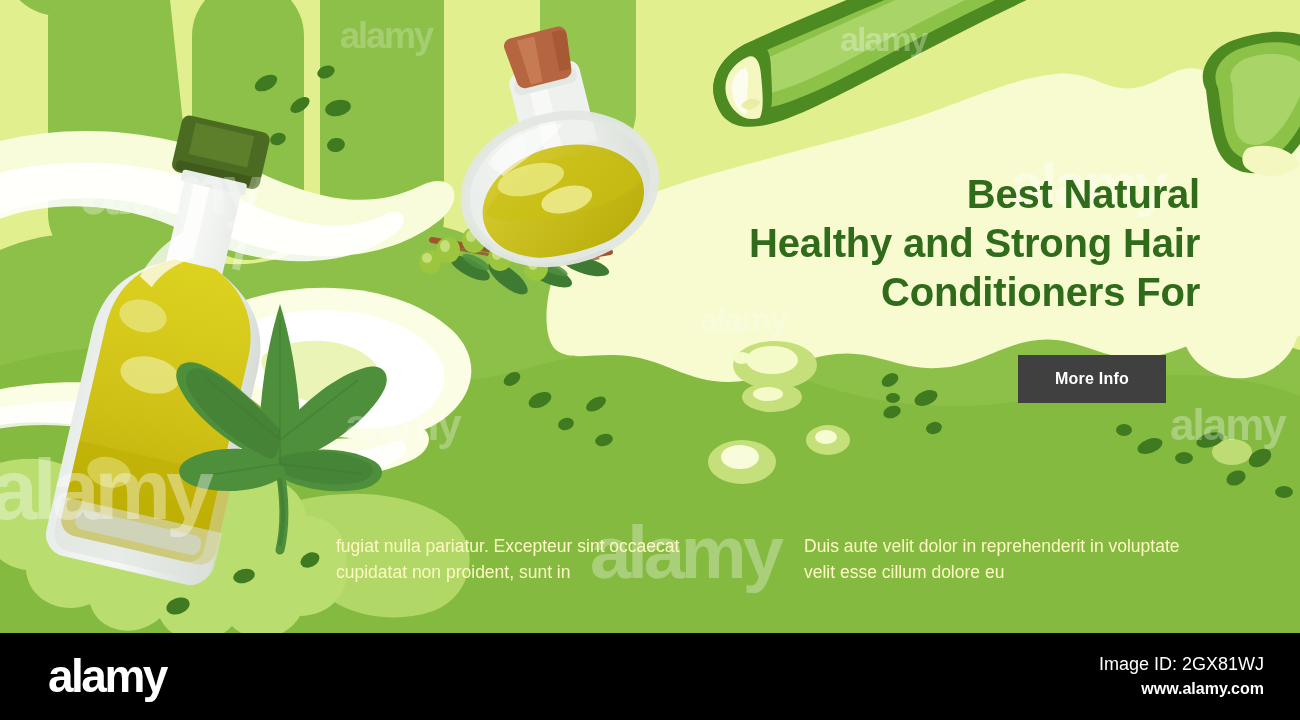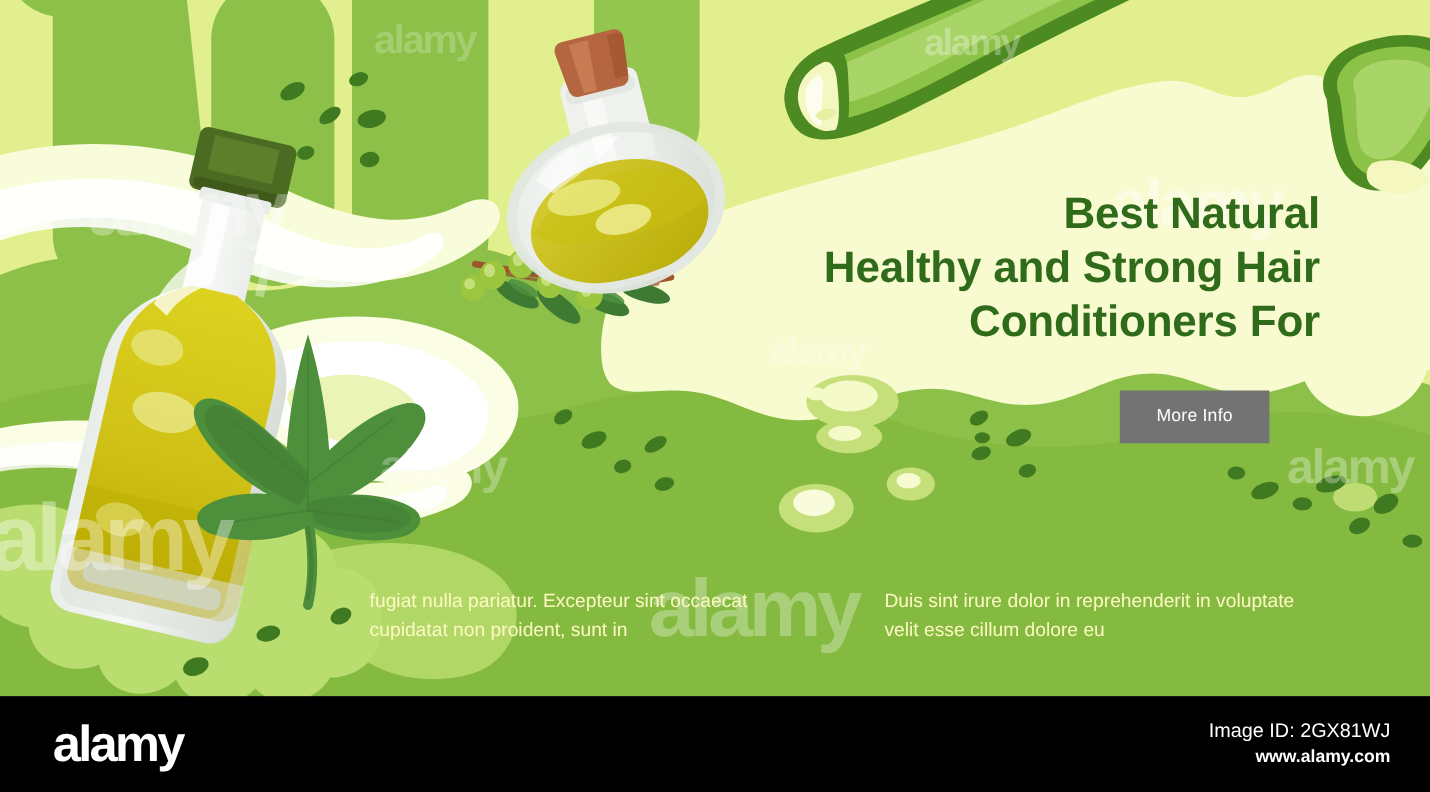--- a/index.html
+++ b/index.html
@@ -39,27 +39,27 @@
     font-weight:bold;
     line-height:1.22;
     letter-spacing:-0.2px;
     color:#2f6b1b;
   }
   #headline .ln{display:block;white-space:nowrap;}
 
   #more-info{
     position:absolute;
     left:1018px;top:343px;
-    width:136px;height:48px;
-    background:#737373;
+    width:148px;height:48px;
+    background:#404040;
     border:none;
     color:#ffffff;
     font-family:"Liberation Sans",sans-serif;
     font-size:16px;
-    font-weight:normal;
+    font-weight:bold;
     letter-spacing:0.2px;
     cursor:pointer;
     display:flex;align-items:center;justify-content:center;
   }
 
   .para{
     position:absolute;
     font-size:17.5px;
     line-height:1.5;
     color:#fef9c3;
@@ -550,21 +550,21 @@
     <div id="headline">
       <span class="ln">Best Natural</span>
       <span class="ln">Healthy and Strong Hair</span>
       <span class="ln">Conditioners For</span>
     </div>
 
     <button id="more-info">More Info</button>
 
     <div class="para" id="para-left">fugiat nulla pariatur. Excepteur sint occaecat cupidatat non proident, sunt in</div>
 
-    <div class="para" id="para-right">Duis sint irure dolor in reprehenderit in voluptate velit esse cillum dolore eu</div>
+    <div class="para" id="para-right">Duis aute velit dolor in reprehenderit in voluptate velit esse cillum dolore eu</div>
   </div>
 
   <div id="footer">
     <div id="alamy-logo">alamy</div>
     <div id="footer-right">
       <div id="image-id">Image ID: 2GX81WJ</div>
       <div id="alamy-url">www.alamy.com</div>
     </div>
   </div>
 

